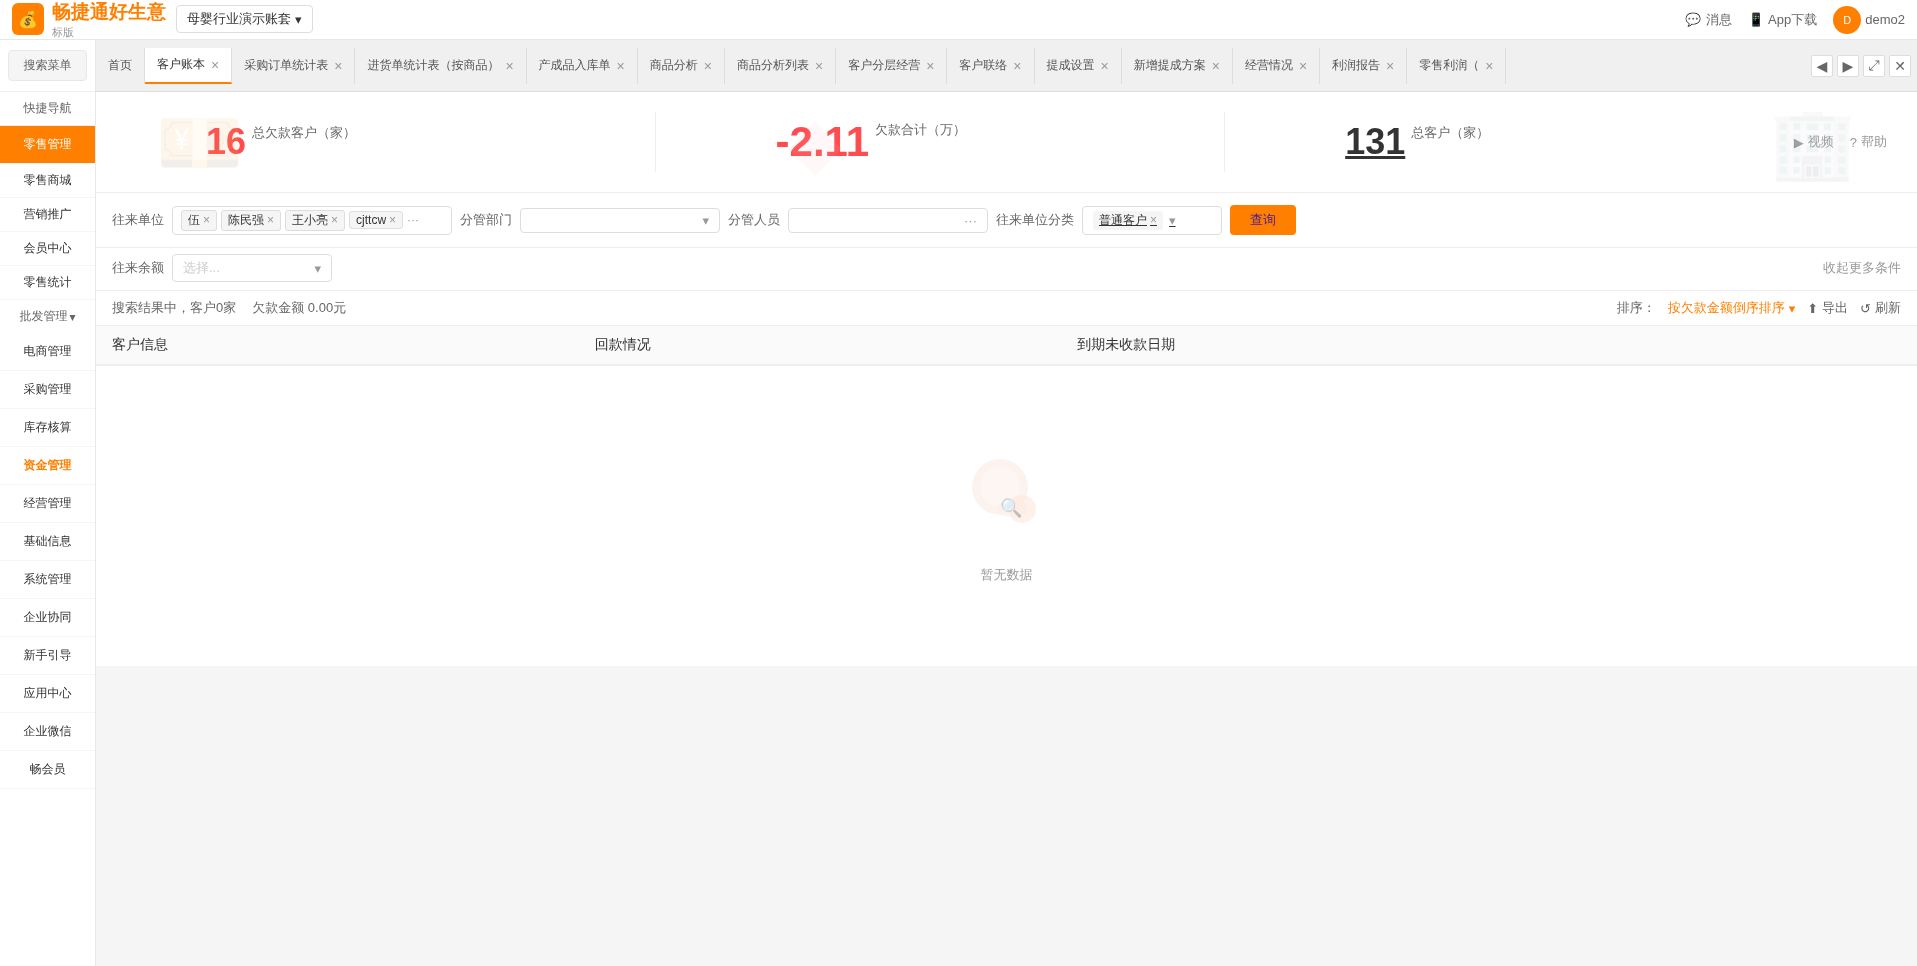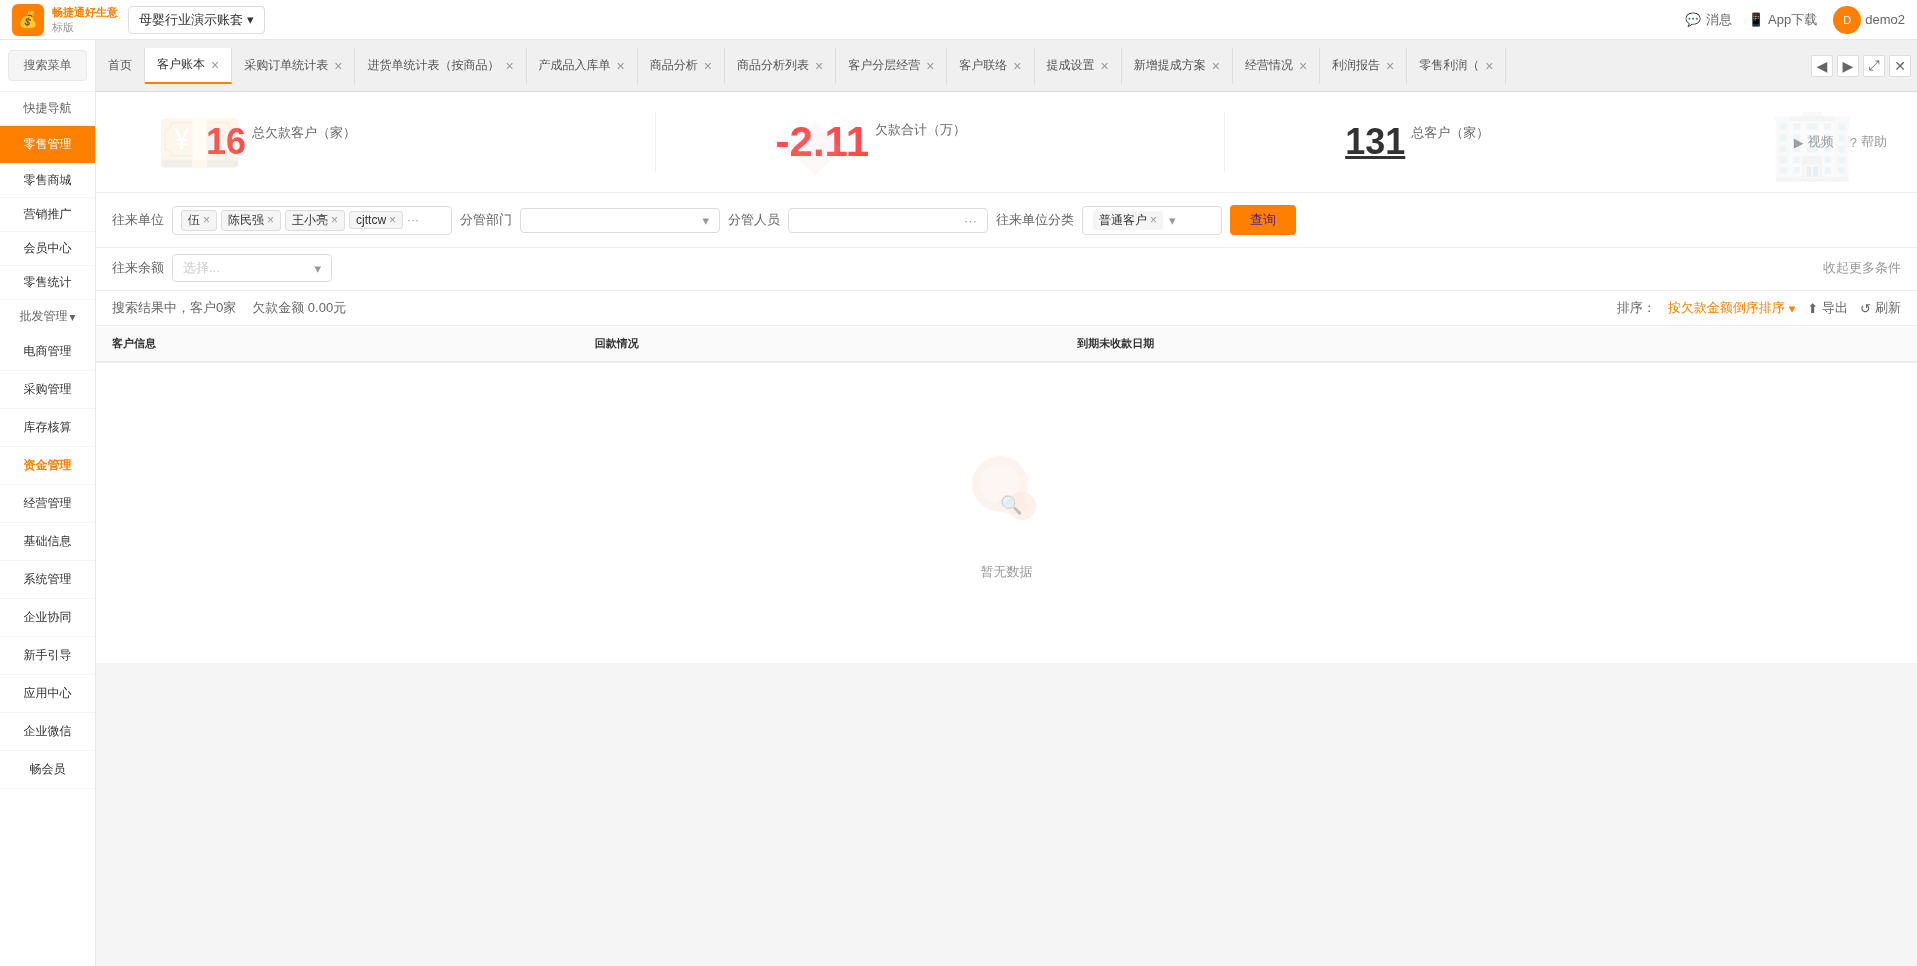--- a/index.html
+++ b/index.html
@@ -66,33 +66,33 @@
 
     
     .result-bar { display: flex; align-items: center; justify-content: space-between; padding: 8px 16px; background: #fff; border-bottom: 1px solid #eee; }
     .result-info { font-size: 13px; color: #666; gap: 16px; display: flex; }
     .result-actions { display: flex; align-items: center; gap: 12px; font-size: 13px; color: #666; }
     .result-actions .sort-select { display: flex; align-items: center; gap: 4px; cursor: pointer; color: #ff7f00; }
     .result-actions .action-btn { display: flex; align-items: center; gap: 4px; cursor: pointer; color: #666; }
 
     
     .table-container { background: #fff; margin: 0; }
-    .table-header { display: grid; grid-template-columns: 2fr 2fr 2fr 1.5fr; padding: 10px 16px; font-size: 11px; font-weight: bold; color: #333; border-bottom: 2px solid #eee; background: #fafafa; gap: 28px; }
+    .table-header { display: grid; grid-template-columns: 2fr 2fr 2fr 1.5fr; padding: 10px 16px; font-size: 14px; font-weight: normal; color: #333; border-bottom: 2px solid #eee; background: #fafafa; gap: 28px; }
     .table-body { min-height: 300px; display: flex; align-items: center; justify-content: center; flex-direction: column; padding: 60px 0; }
     .empty-text { color: #999; font-size: 13px; }
   </style>
 </head>
 <body>
 
 <div class="topbar">
   <div class="topbar-left">
     <div class="logo-area">
       <div class="logo-icon">💰</div>
       <div style="display:flex;flex-direction:column;line-height:1.3">
-        <span style="font-size:11px;font-weight:bold;color:#ff7f00;">畅捷通好生意</span>
+        <span style="font-size:19px;font-weight:bold;color:#ff7f00;">畅捷通好生意</span>
         <span style="font-size:11px;color:#999;">标版</span>
       </div>
     </div>
     <div class="suite-selector">
       <span>母婴行业演示账套</span>
       <span>▾</span>
     </div>
   </div>
   <div class="topbar-right">
     <div class="item">
@@ -305,21 +305,21 @@
           <span class="arrow">▾</span>
         </div>
 
         <span class="filter-label">分管人员</span>
         <div class="filter-select" style="min-width:200px;">
           <span style="flex:1;color:#ccc;"></span>
           <span class="dots">···</span>
         </div>
 
         <span class="filter-label">往来单位分类</span>
-        <div class="filter-select" style="min-width:140px;">
+        <div class="filter-select" style="min-width:140px;text-decoration:underline;">
           <div class="tag" style="border:none;background:#f5f5f5;">
             <span>普通客户</span>
             <span class="tag-close">×</span>
           </div>
           <span class="arrow">▾</span>
         </div>
 
         <button class="query-btn">查询</button>
       </div>
 

